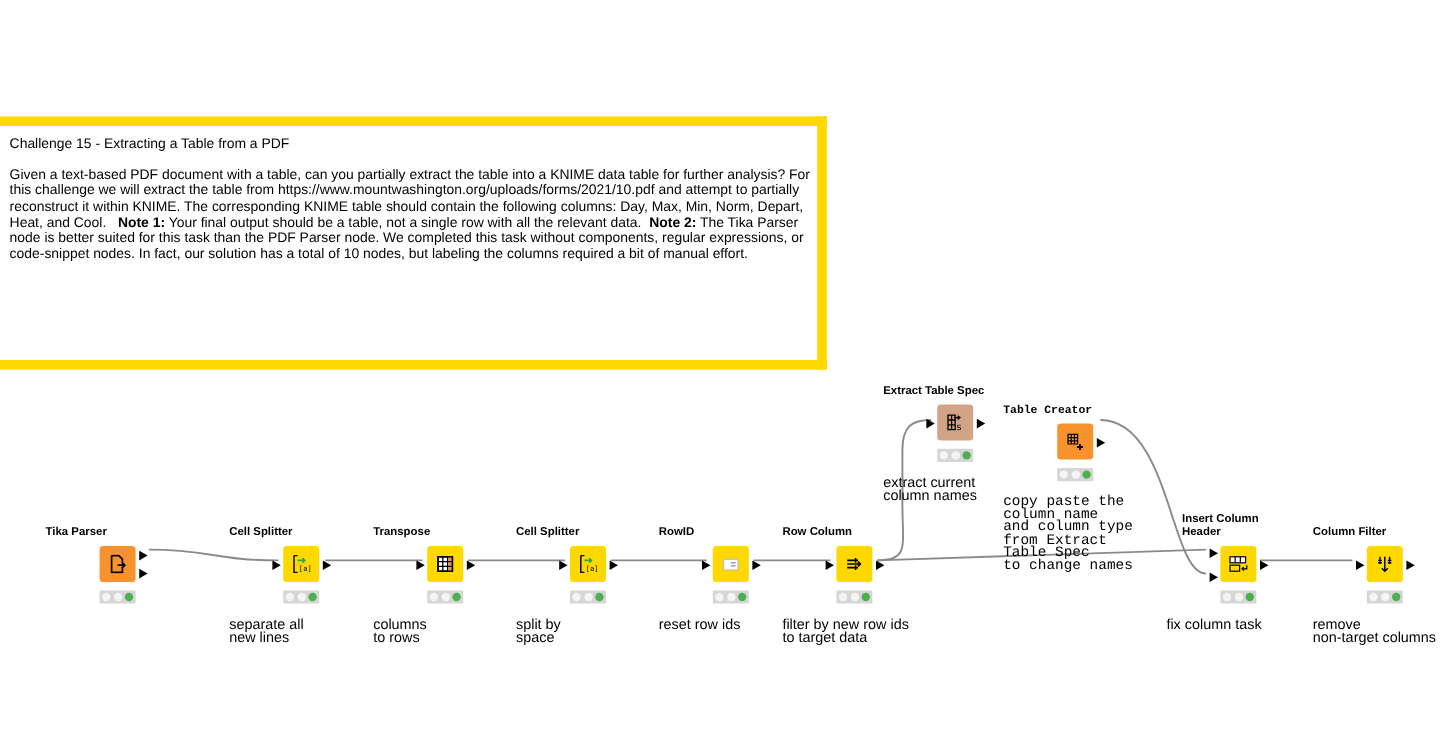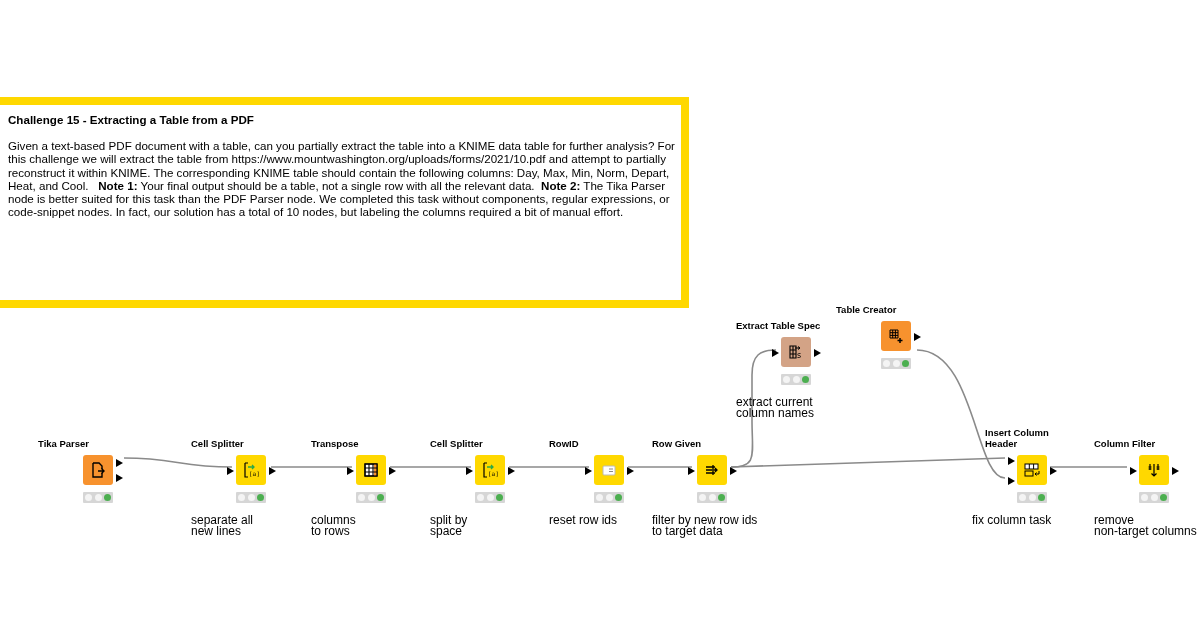--- a/index.html
+++ b/index.html
@@ -2,21 +2,21 @@
 <html><head>
 <meta charset="utf-8">
 <style>
   html, body { margin:0; padding:0; }
   body { width:1200px; height:630px; background:#ffffff; position:relative; overflow:hidden;
          font-family:"Liberation Sans", sans-serif; color:#000; }
   .annot { position:absolute; left:0; top:97px; width:681px; height:195px;
            border:8px solid #FFD800; border-left-width:0; background:#fff;
            box-sizing:content-box; }
   .annot-inner { position:absolute; left:8px; top:8px; right:6px; font-size:11.6px; line-height:13.2px; }
-  .annot-title { font-weight:bold; margin-bottom:13px; }
+  .annot-title { font-weight:normal; margin-bottom:13px; }
   .annot-body b { font-weight:bold; }
   svg.wires { position:absolute; left:0; top:0; width:1200px; height:630px; pointer-events:none; }
   .node { position:absolute; width:120px; text-align:left; }
   .node-title { font-size:9.5px; font-weight:bold; line-height:11px; height:11px; white-space:nowrap; }
   .node-title.two { height:22px; margin-top:-11px; white-space:normal; }
   .node-box-wrap { position:relative; width:120px; height:32px; margin-top:6px; }
   .node-box { position:absolute; left:45px; top:0; width:30px; height:30px; border-radius:3px;
               display:flex; align-items:center; justify-content:center; }
   .port { position:absolute; width:0; height:0; border-top:4px solid transparent; border-bottom:4px solid transparent; border-left:7px solid #000; }
   .status { position:relative; width:30px; height:11px; margin:5px auto 0; background:#d6d6d6; border-radius:1px;
@@ -149,21 +149,21 @@
   </div>
   <div class="status">
       <span class="dot"></span>
       <span class="dot"></span>
       <span class="dot green"></span>
     </div>
   <div class="node-desc">reset row ids</div>
 </div>
 
 <div class="node" style="left:652px;top:438px;">
-  <div class="node-title">Row Given</div>
+  <div class="node-title">Row Column</div>
   <div class="node-box-wrap">
     <span class="port" style="left:36px;top:12px;"></span>
     <div class="node-box" style="background:#FFD800;">
       <svg width="16" height="16" viewBox="0 0 16 16">
           <path d="M2 5h9M9 3v4M2 11h9M9 9v4M2 8h11M11 6l2 2-2 2" fill="none" stroke="#000" stroke-width="1.3"></path>
         </svg>
     </div>
     <span class="port" style="left:78px;top:12px;"></span>
   </div>
   <div class="status">
@@ -190,36 +190,41 @@
   </div>
   <div class="status">
       <span class="dot"></span>
       <span class="dot"></span>
       <span class="dot green"></span>
     </div>
   <div class="node-desc">extract current
 column names</div>
 </div>
 
-<div class="node" style="left:836px;top:304px;">
+<div class="node" style="left:836px;top:336px;font-family:Liberation Mono, monospace;">
   <div class="node-title">Table Creator</div>
   <div class="node-box-wrap">
     <div class="node-box" style="background:#F7922E;">
       <svg width="18" height="18" viewBox="0 0 18 18">
           <path d="M3 3h8v8H3zM3 5.7h8M3 8.4h8M5.7 3v8M8.4 3v8" fill="none" stroke="#000" stroke-width="1"></path>
           <path d="M13 11v5M10.5 13.5h5" stroke="#000" stroke-width="1.5"></path>
         </svg>
     </div>
     <span class="port" style="left:78px;top:12px;"></span>
   </div>
   <div class="status">
       <span class="dot"></span>
       <span class="dot"></span>
       <span class="dot green"></span>
     </div>
+  <div class="node-desc">copy paste the
+column name
+and column type
+from Extract Table Spec
+to change names</div>
 </div>
 
 <div class="node" style="left:972px;top:438px;">
   <div class="node-title two" style="width:70px;margin-left:13px;">Insert Column Header</div>
   <div class="node-box-wrap">
     <span class="port" style="left:36px;top:2px;"></span>
     <span class="port" style="left:36px;top:22px;"></span>
     <div class="node-box" style="background:#FFD800;">
       <svg width="18" height="18" viewBox="0 0 18 18">
           <rect x="2" y="3" width="13" height="5" fill="#fff" stroke="#000" stroke-width="1"></rect>

